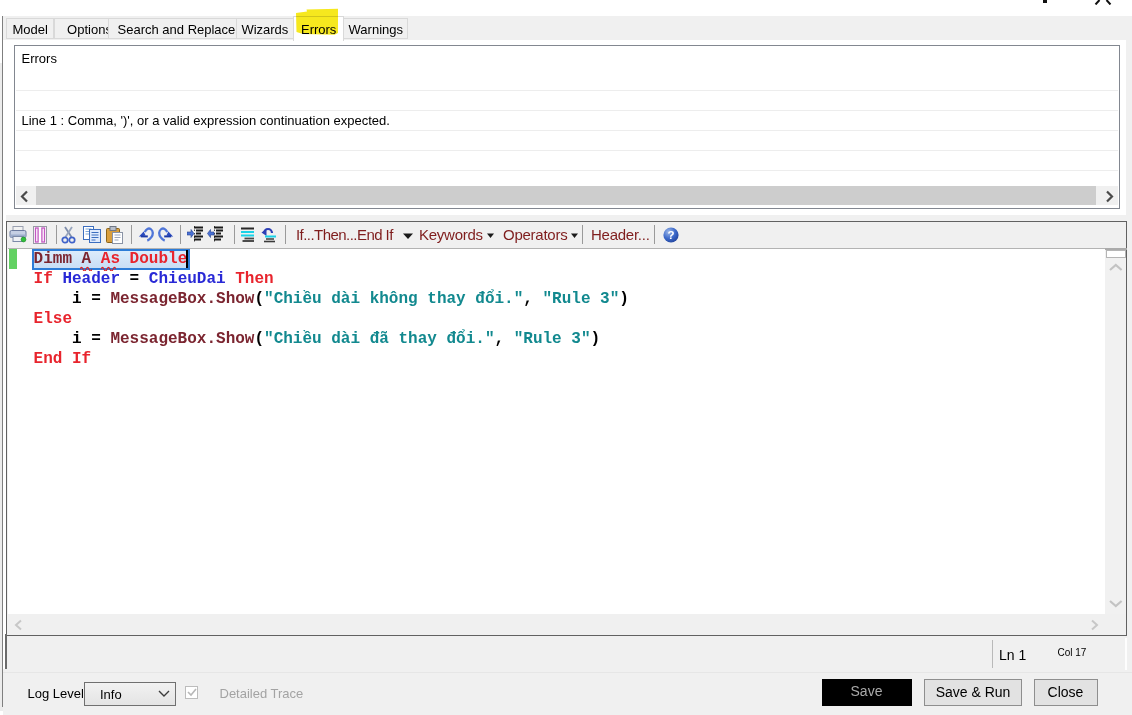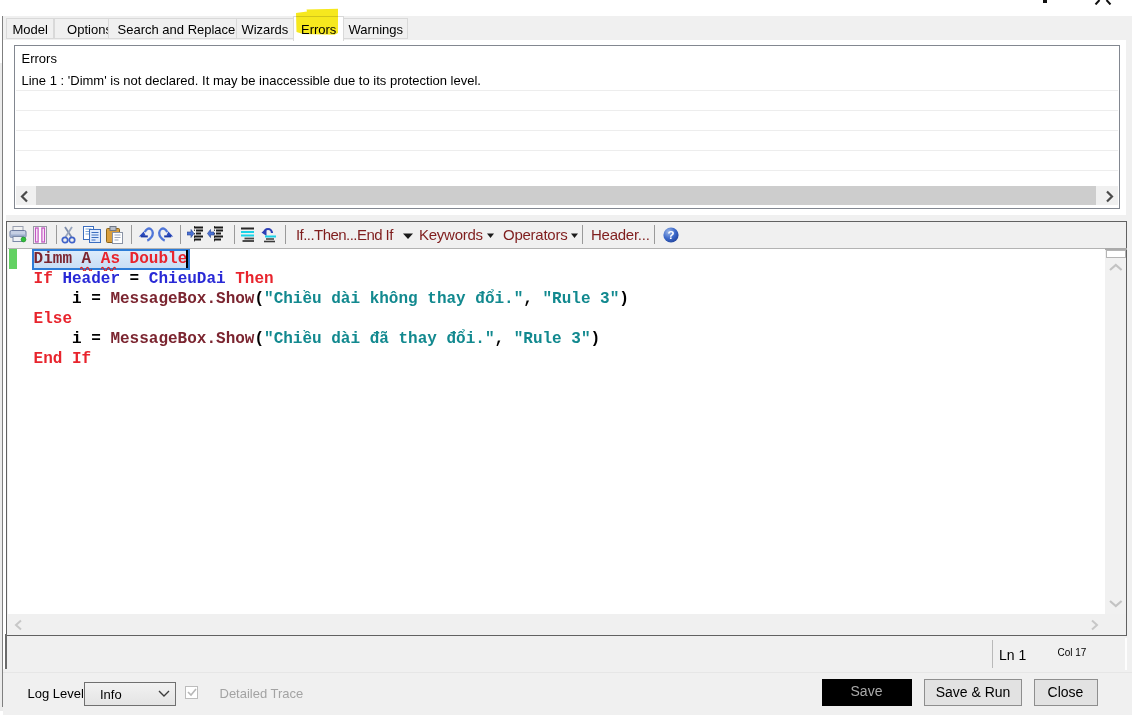--- a/index.html
+++ b/index.html
@@ -82,23 +82,23 @@
   <div class="abs tab" style="left:235.6px;width:58.6px;">Wizards</div>
   <div class="abs tab" style="left:343.2px;width:65.2px;">Warnings</div>
   <div class="abs" id="page"></div>
   <div class="abs tab" id="tab-active" style="left:293.2px;width:51px;">Errors</div>
   <svg class="abs" style="left:294px;top:8px;z-index:6;mix-blend-mode:multiply;" width="48" height="28">
     <polygon points="2,5 13,3.5 12.5,1.5 44,0.8 44,25 40.5,26.8 9,26 2.5,24" fill="#f6e81e"></polygon>
   </svg>
 
   <div class="abs" id="errpanel">
     <div class="abs errrow" style="top:3px;">Errors</div>
-    <div class="abs errrow" style="top:25.5px;">Line 1 : 'Dimm' is not declared. It may be inaccessible due to its protection level.</div>
     <div class="abs errsep" style="top:44px;"></div>
     <div class="abs errsep" style="top:64px;"></div>
+    <div class="abs errrow" style="top:65.5px;">Line 1 : Comma, ')', or a valid expression continuation expected.</div>
     <div class="abs errsep" style="top:84px;"></div>
     <div class="abs errsep" style="top:104px;"></div>
     <div class="abs errsep" style="top:124px;"></div>
     <div class="abs" id="errsb">
       <div class="abs" id="errsbthumb"></div>
       <svg class="abs" style="left:2px;top:4px;" width="14" height="14">
           <path d="M9,1.5 L4,6.5 L9,11.5" stroke="#4a4a4a" stroke-width="2.2" fill="none"></path>
         </svg>
       <svg class="abs" style="left:1086px;top:4px;" width="14" height="14">
           <path d="M5,1.5 L10,6.5 L5,11.5" stroke="#4a4a4a" stroke-width="2.2" fill="none"></path>

